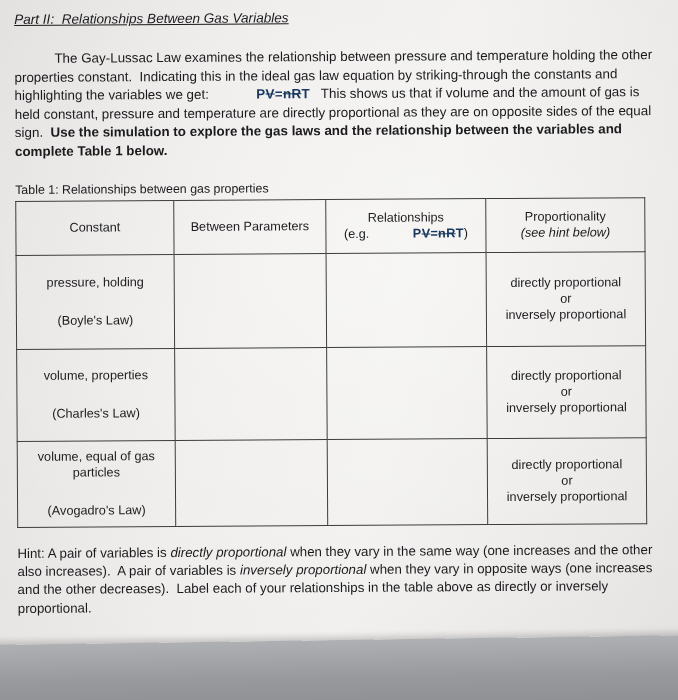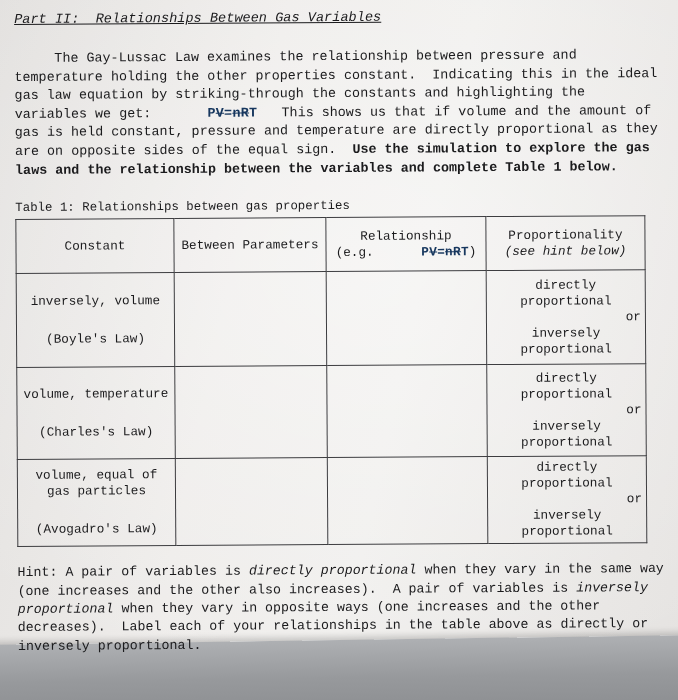--- a/index.html
+++ b/index.html
@@ -9,21 +9,20 @@
     background: #c9cbcd;
     overflow: hidden;
   }
   .photo {
     position: relative;
     width: 678px; height: 700px;
     overflow: hidden;
     background:
       radial-gradient(130% 95% at 55% 38%, rgba(255,255,255,0.45), rgba(0,0,0,0) 65%),
       linear-gradient(102deg, #e2e0de 0%, #eeecea 35%, #f0efed 58%, #e9e7e5 85%, #e5e3e1 100%);
-    font-family: Liberation Mono, monospace;
   }
   .desk {
     position: absolute;
     left: -14px; right: -14px; bottom: -16px;
     height: 76px;
     background: linear-gradient(180deg, var(--desk-light, #aeb0b3) 0%, #97999c 50%, #8b8d90 100%);
     transform: rotate(-0.8deg);
     box-shadow: 0 -3px 6px rgba(0,0,0,0.18);
   }
   .paper {
@@ -76,21 +75,21 @@
     line-height: 16px;
     text-align: center;
     vertical-align: middle;
     padding: 3px 4px;
   }
   tr.header-row { height: 54px; }
   tr.row-1 { height: 94px; }
   tr.row-2 { height: 92px; }
   tr.row-3 { height: 86px; }
   .law-name { margin-top: 22px; }
-  .prop-or { margin: 0 0 0 0; text-align: right; }
+  .prop-or { margin: 0 0 0 0; }
   .hint {
     margin-top: 17px;
     font-size: 13.3px;
     line-height: 18.4px;
     white-space: pre-wrap;
   }
 </style>
 </head>
 <body>
 
@@ -110,46 +109,46 @@
         <col style="width:158px">
         <col style="width:152px">
         <col style="width:160px">
         <col style="width:159px">
       </colgroup>
       <tbody>
           <tr class="header-row">
         <th>Constant</th>
         <th>Between Parameters</th>
         <th>
-          <div>Relationship</div>
+          <div>Relationships</div>
           <div><span>(e.g. </span><span class="eq"><span>P</span><span class="strike">V</span><span>=</span><span class="strike">n</span><span class="strike">R</span><span>T</span></span><span>)</span></div>
         </th>
         <th>
           <div>Proportionality</div>
           <div class="italic">(see hint below)</div>
         </th>
       </tr>
 
       <tr class="row-1">
         <td>
-          <div>inversely, volume</div>
+          <div>pressure, holding</div>
           <div class="law-name">(Boyle's Law)</div>
         </td>
         <td></td>
         <td></td>
         <td>
           <div>directly proportional</div>
           <div class="prop-or">or</div>
           <div>inversely proportional</div>
         </td>
       </tr>
 
       <tr class="row-2">
         <td>
-          <div>volume, temperature</div>
+          <div>volume, properties</div>
           <div class="law-name">(Charles's Law)</div>
         </td>
         <td></td>
         <td></td>
         <td>
           <div>directly proportional</div>
           <div class="prop-or">or</div>
           <div>inversely proportional</div>
         </td>
       </tr>

